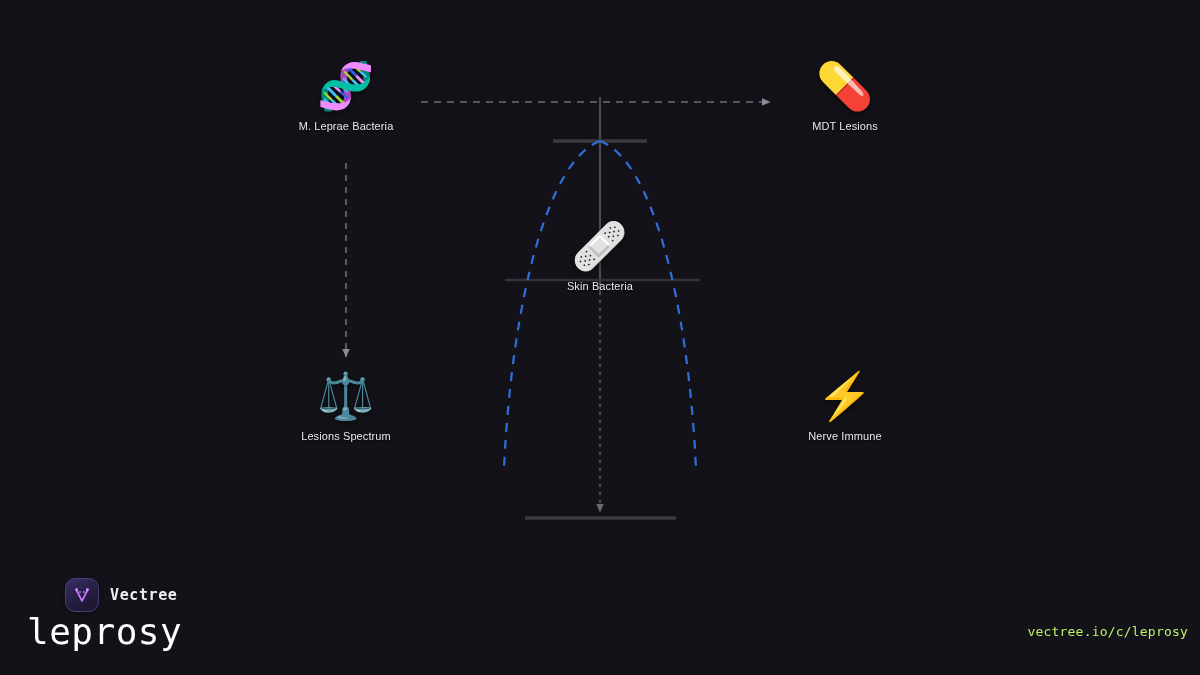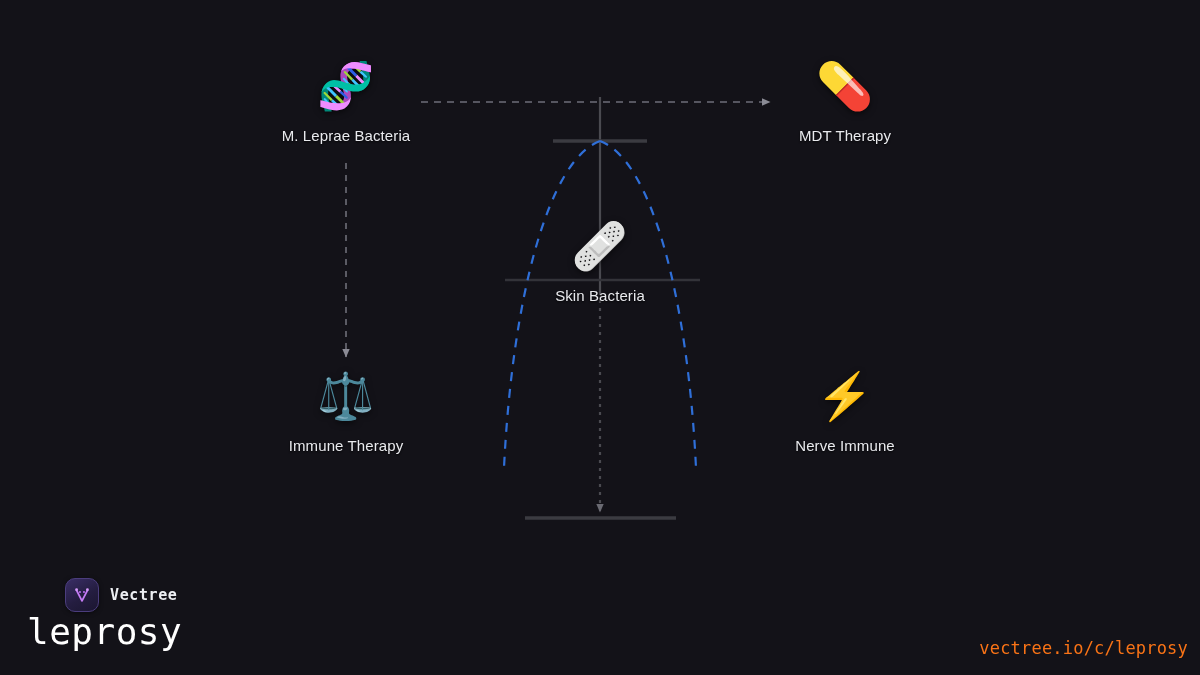--- a/index.html
+++ b/index.html
@@ -36,22 +36,22 @@
   }
   .node-icon {
     font-size: 46px;
     line-height: 56px;
     height: 56px;
     display: block;
     filter: drop-shadow(0 2px 3px rgba(0,0,0,.55));
   }
   .node-label {
     display: block;
-    margin-top: 13px;
-    font-size: 15px;
+    margin-top: 6px;
+    font-size: 11px;
     color: #e9eaee;
     letter-spacing: .1px;
     text-shadow: 0 1px 2px rgba(0,0,0,.85);
   }
 
   
   #node-bacteria   { left: 346px; top: 58px; }
   #node-mdt        { left: 845px; top: 58px; }
   #node-lesions    { left: 600px; top: 218px; }
   #node-immune     { left: 346px; top: 368px; }
@@ -100,24 +100,23 @@
     font-size: 36px;
     font-weight: 400;
     color: #ffffff;
     letter-spacing: .5px;
   }
   #footer-url {
     position: absolute;
     right: 12px;
     top: 59px;
     font-family: "DejaVu Sans Mono", "Liberation Mono", monospace;
-    font-size: 17px;
-    color: #f97316;
+    font-size: 13px;
+    color: #bef264;
     letter-spacing: .2px;
-    margin-top: 14px;
   }
 </style>
 </head>
 <body>
 
 <div id="stage">
 
   <svg id="graph-svg" viewBox="0 0 1200 675" xmlns="http://www.w3.org/2000/svg">
     <defs>
       <marker id="arrow-muted" markerWidth="9" markerHeight="9" refX="8" refY="4.5" orient="auto" markerUnits="userSpaceOnUse">
@@ -147,31 +146,31 @@
     <path d="M600,141 C652,160 688,300 696,468" fill="none" stroke="#2f6fd8" stroke-width="2.2" stroke-dasharray="9 8"></path>
   </svg>
 
   <div class="node" id="node-bacteria">
     <span class="node-icon">🧬</span>
     <span class="node-label">M. Leprae Bacteria</span>
   </div>
 
   <div class="node" id="node-mdt">
     <span class="node-icon">💊</span>
-    <span class="node-label">MDT Therapy</span>
+    <span class="node-label">MDT Lesions</span>
   </div>
 
   <div class="node" id="node-lesions">
     <span class="node-icon">🩹</span>
     <span class="node-label">Skin Bacteria</span>
   </div>
 
   <div class="node" id="node-immune">
     <span class="node-icon">⚖️</span>
-    <span class="node-label">Immune Therapy</span>
+    <span class="node-label">Lesions Spectrum</span>
   </div>
 
   <div class="node" id="node-nerve">
     <span class="node-icon">⚡</span>
     <span class="node-label">Nerve Immune</span>
   </div>
 
   <div id="footer">
 
     <div id="brand-row">

